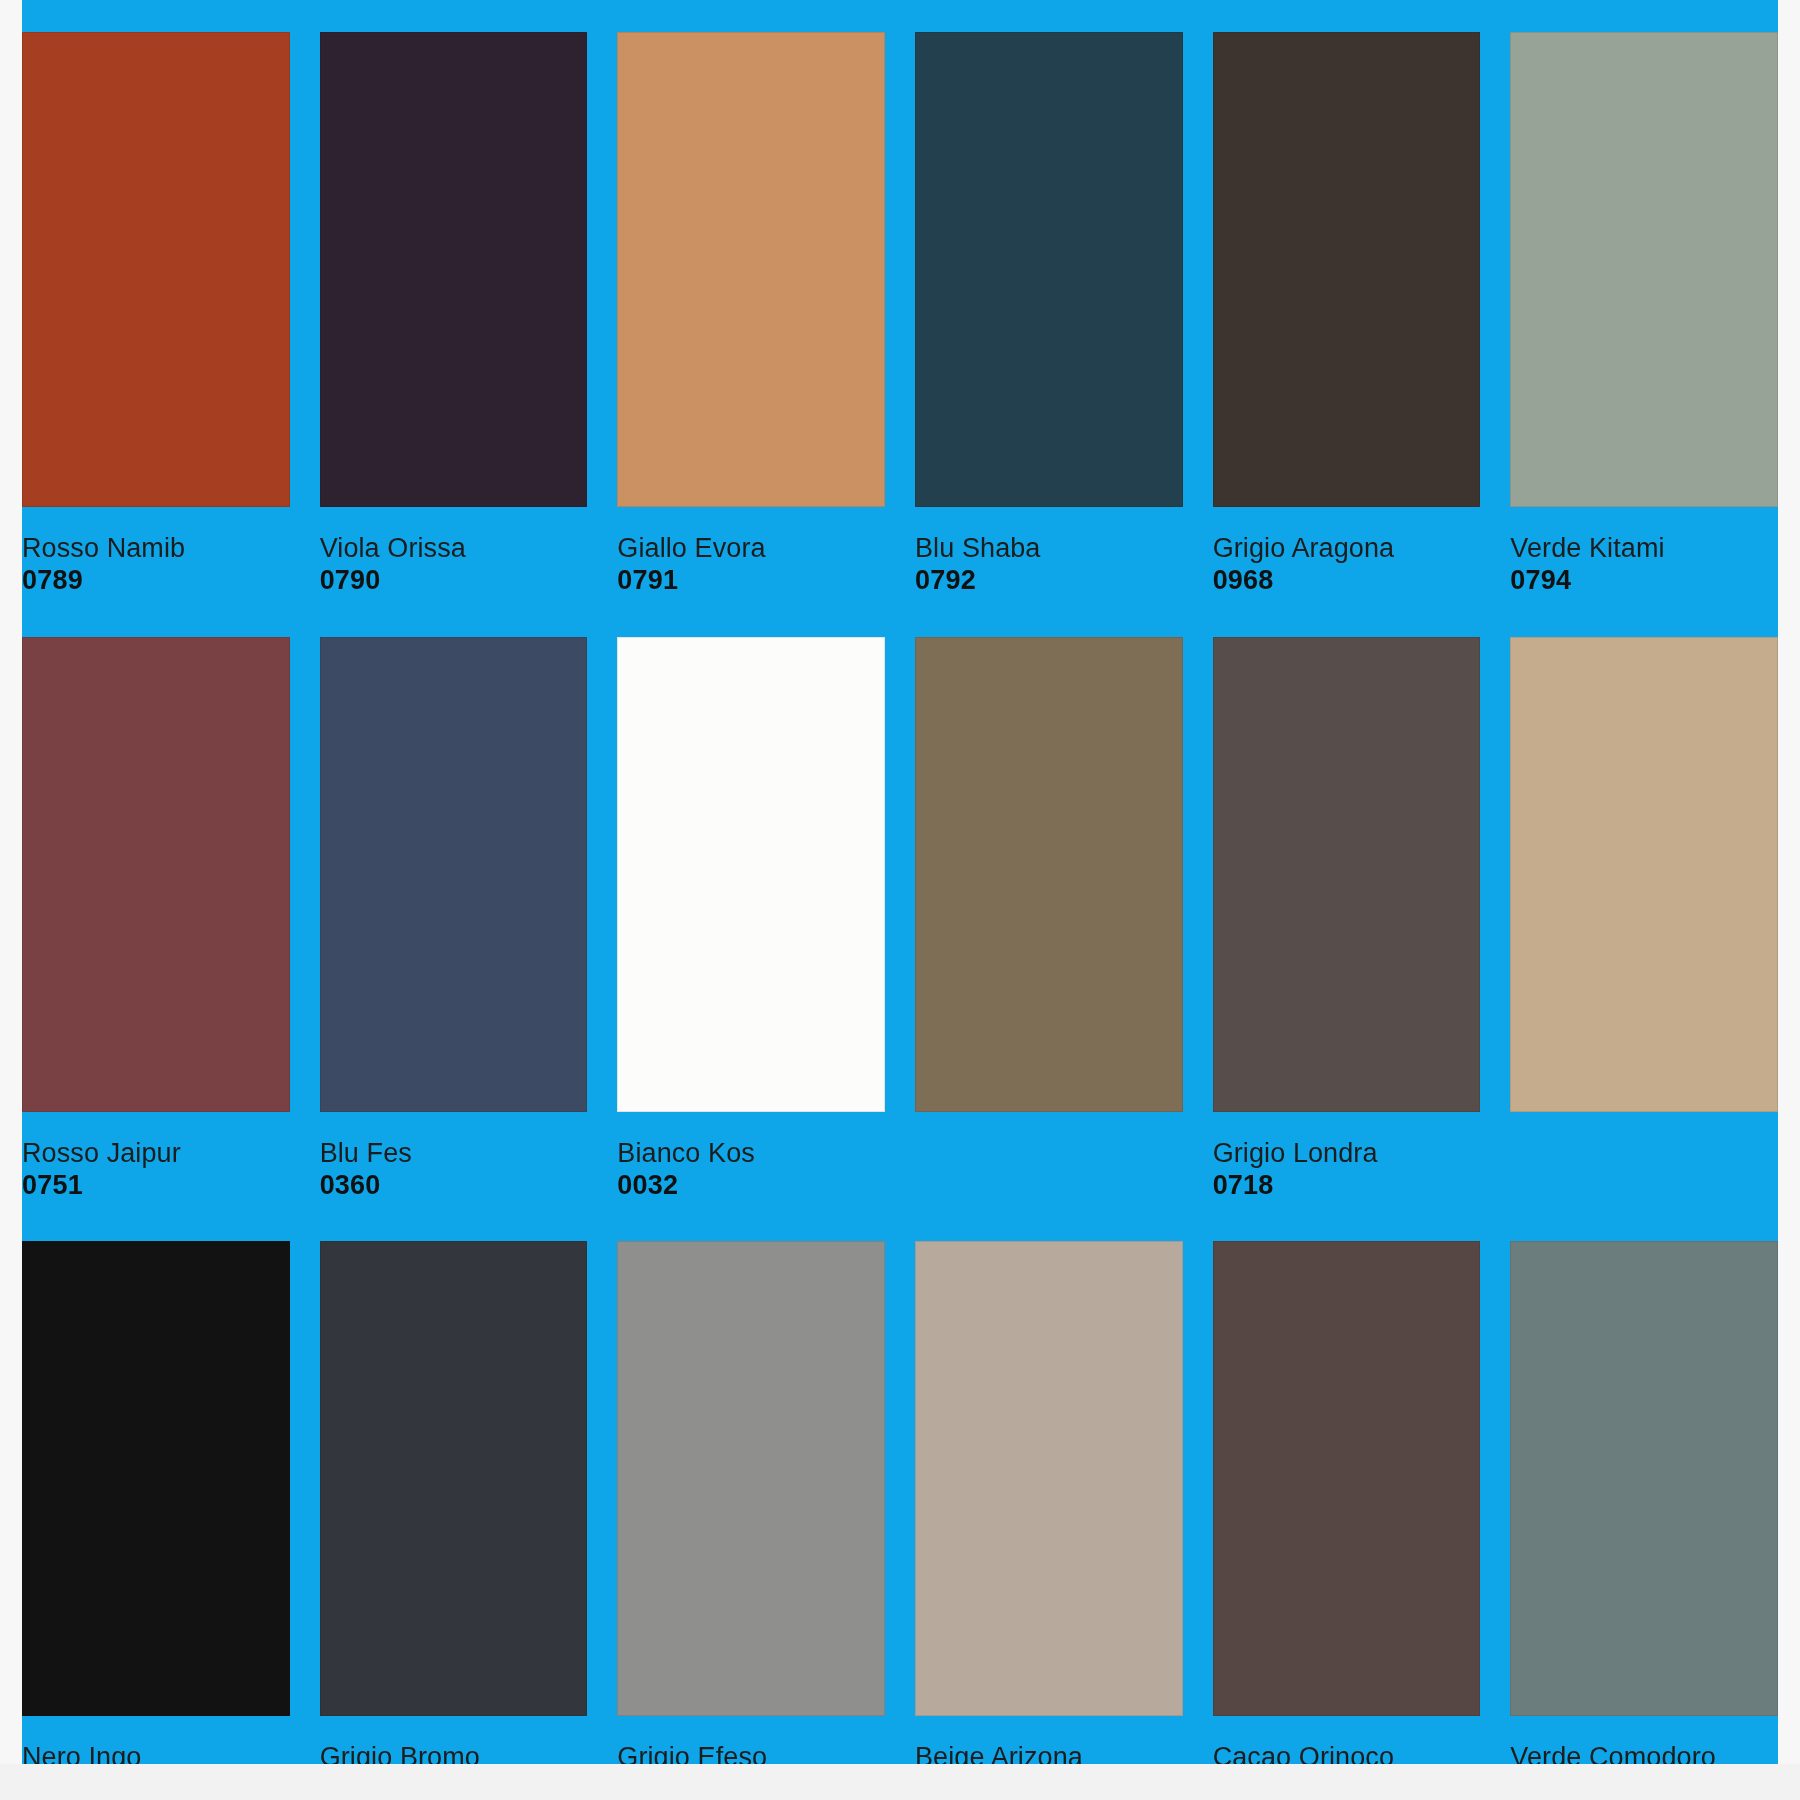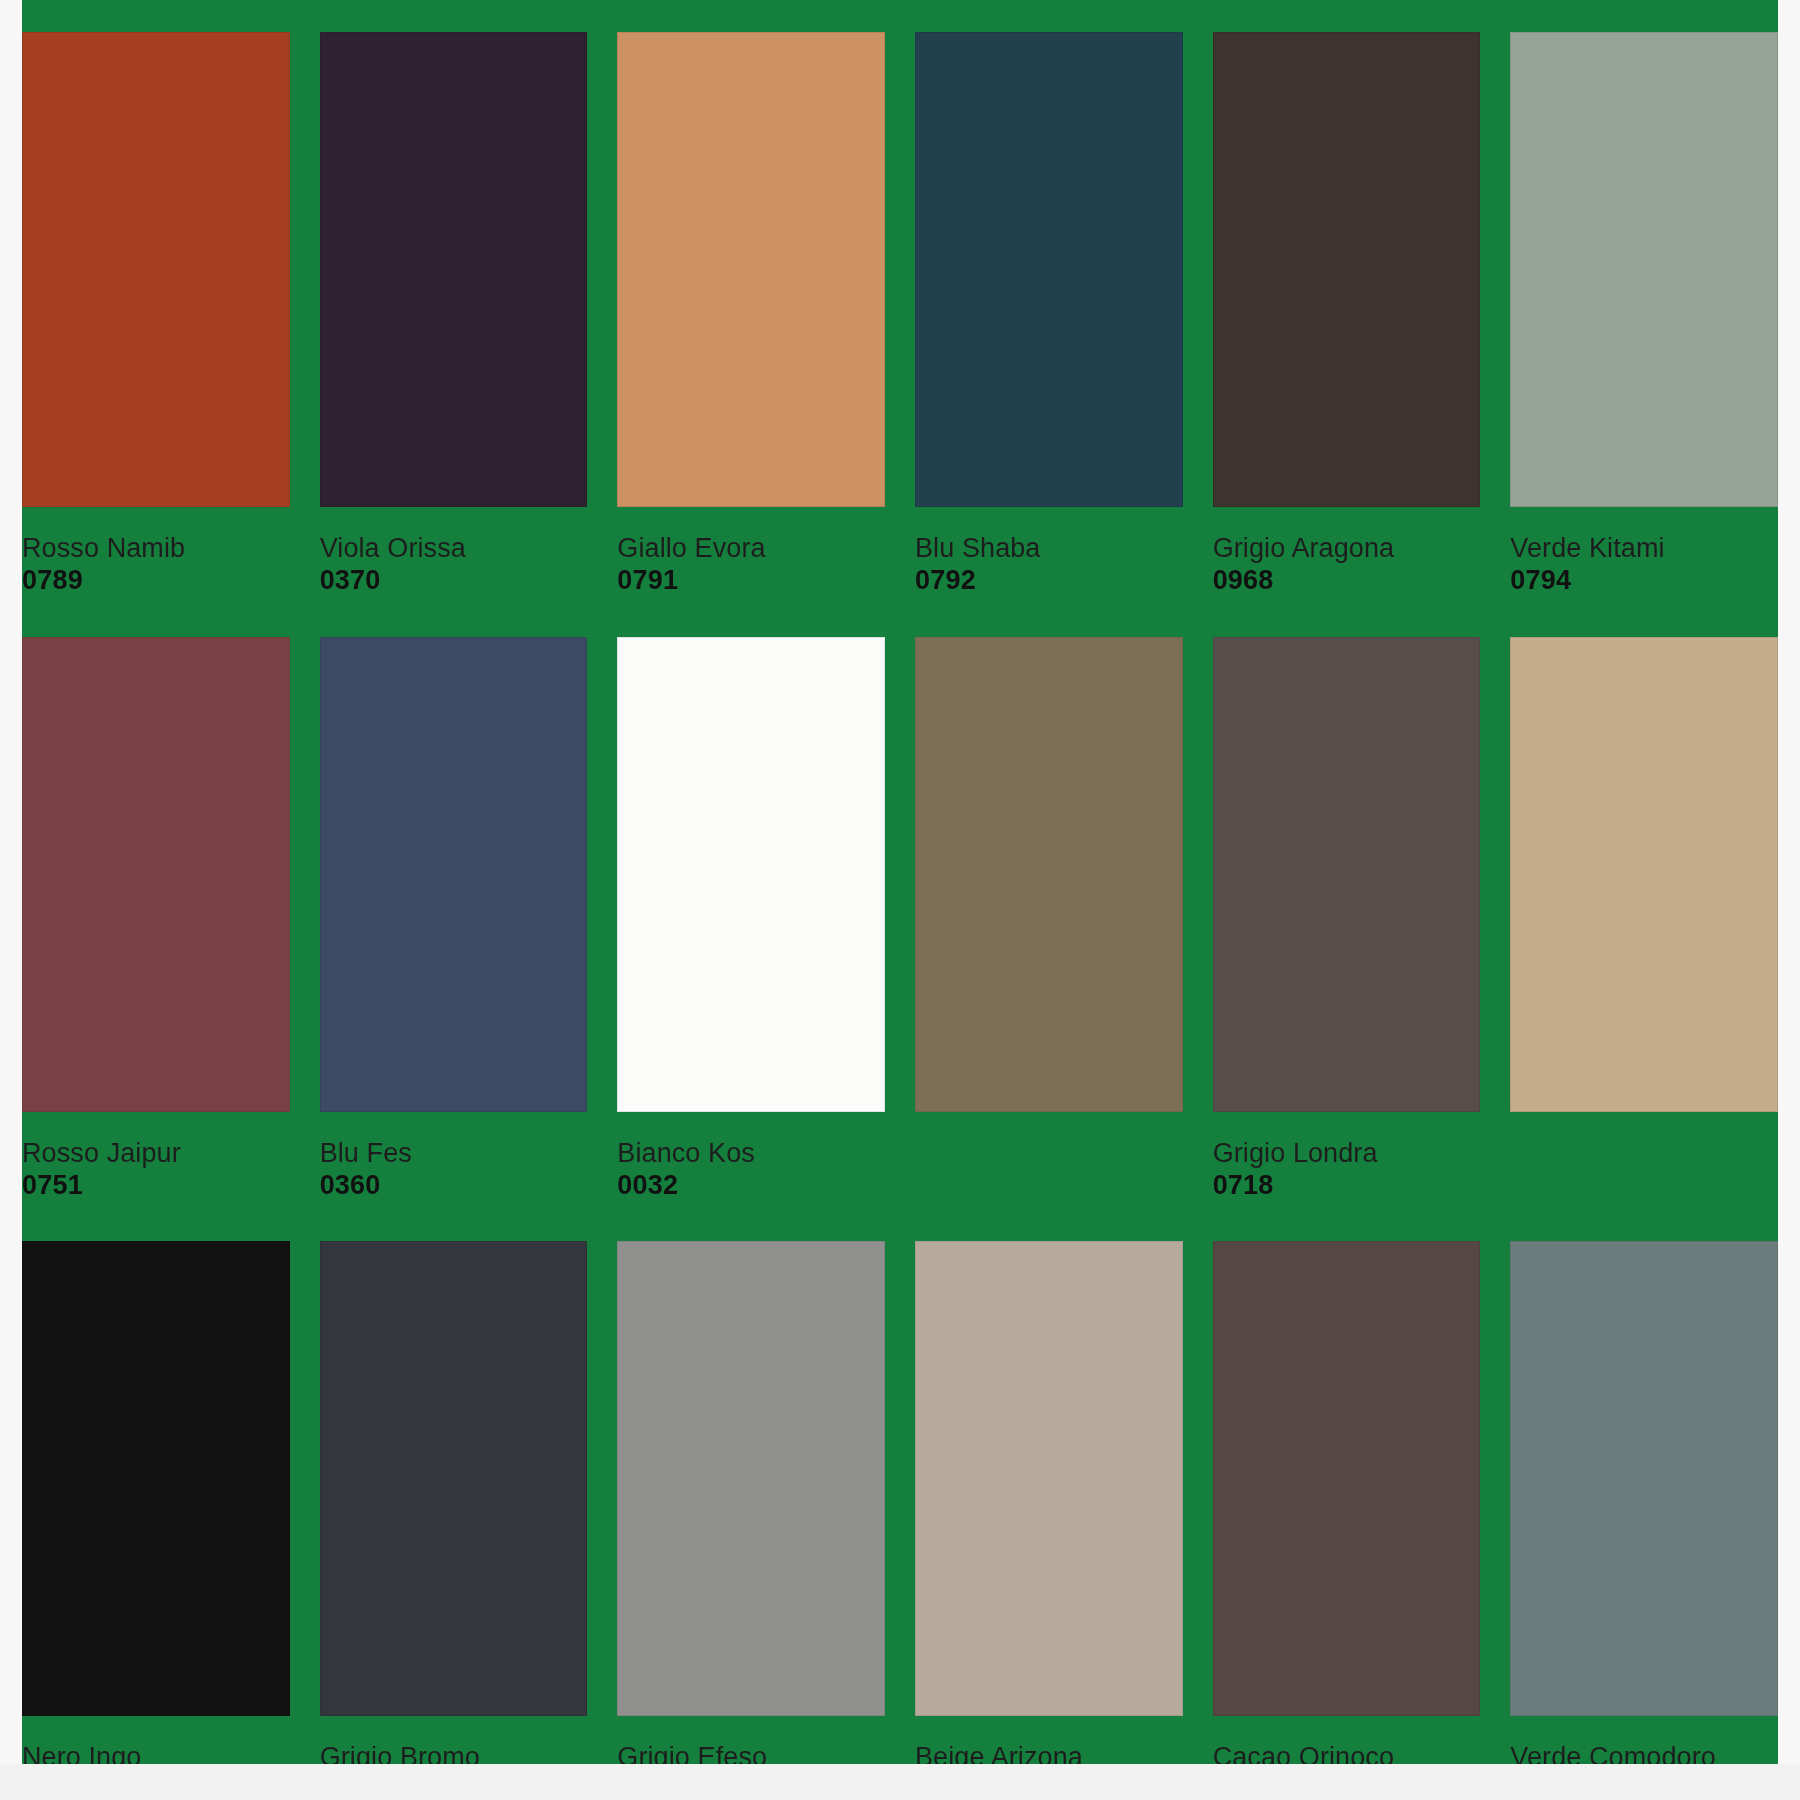--- a/index.html
+++ b/index.html
@@ -14,21 +14,21 @@
   body {
     background: #ffffff;
     font-family: "Liberation Sans", sans-serif;
     -webkit-font-smoothing: antialiased;
   }
 
   .page {
     position: relative;
     width: 1800px;
     height: 1800px;
-    background: #15803d;
+    background: #0ea5e9;
     overflow: hidden;
   }
 
   
   .page-gutter-left,
   .page-gutter-right {
     position: absolute;
     top: 0;
     width: 22px;
     height: 1800px;
@@ -114,21 +114,21 @@
         <div class="swatch-chip" style="background: rgb(166, 62, 34);"></div>
         <div class="swatch-meta">
           <div class="swatch-name">Rosso Namib</div>
           <div class="swatch-code">0789</div>
         </div>
       </div>
       <div class="swatch-cell">
         <div class="swatch-chip" style="background: rgb(46, 33, 48);"></div>
         <div class="swatch-meta">
           <div class="swatch-name">Viola Orissa</div>
-          <div class="swatch-code">0370</div>
+          <div class="swatch-code">0790</div>
         </div>
       </div>
       <div class="swatch-cell">
         <div class="swatch-chip" style="background: rgb(204, 145, 99);"></div>
         <div class="swatch-meta">
           <div class="swatch-name">Giallo Evora</div>
           <div class="swatch-code">0791</div>
         </div>
       </div>
       <div class="swatch-cell">

